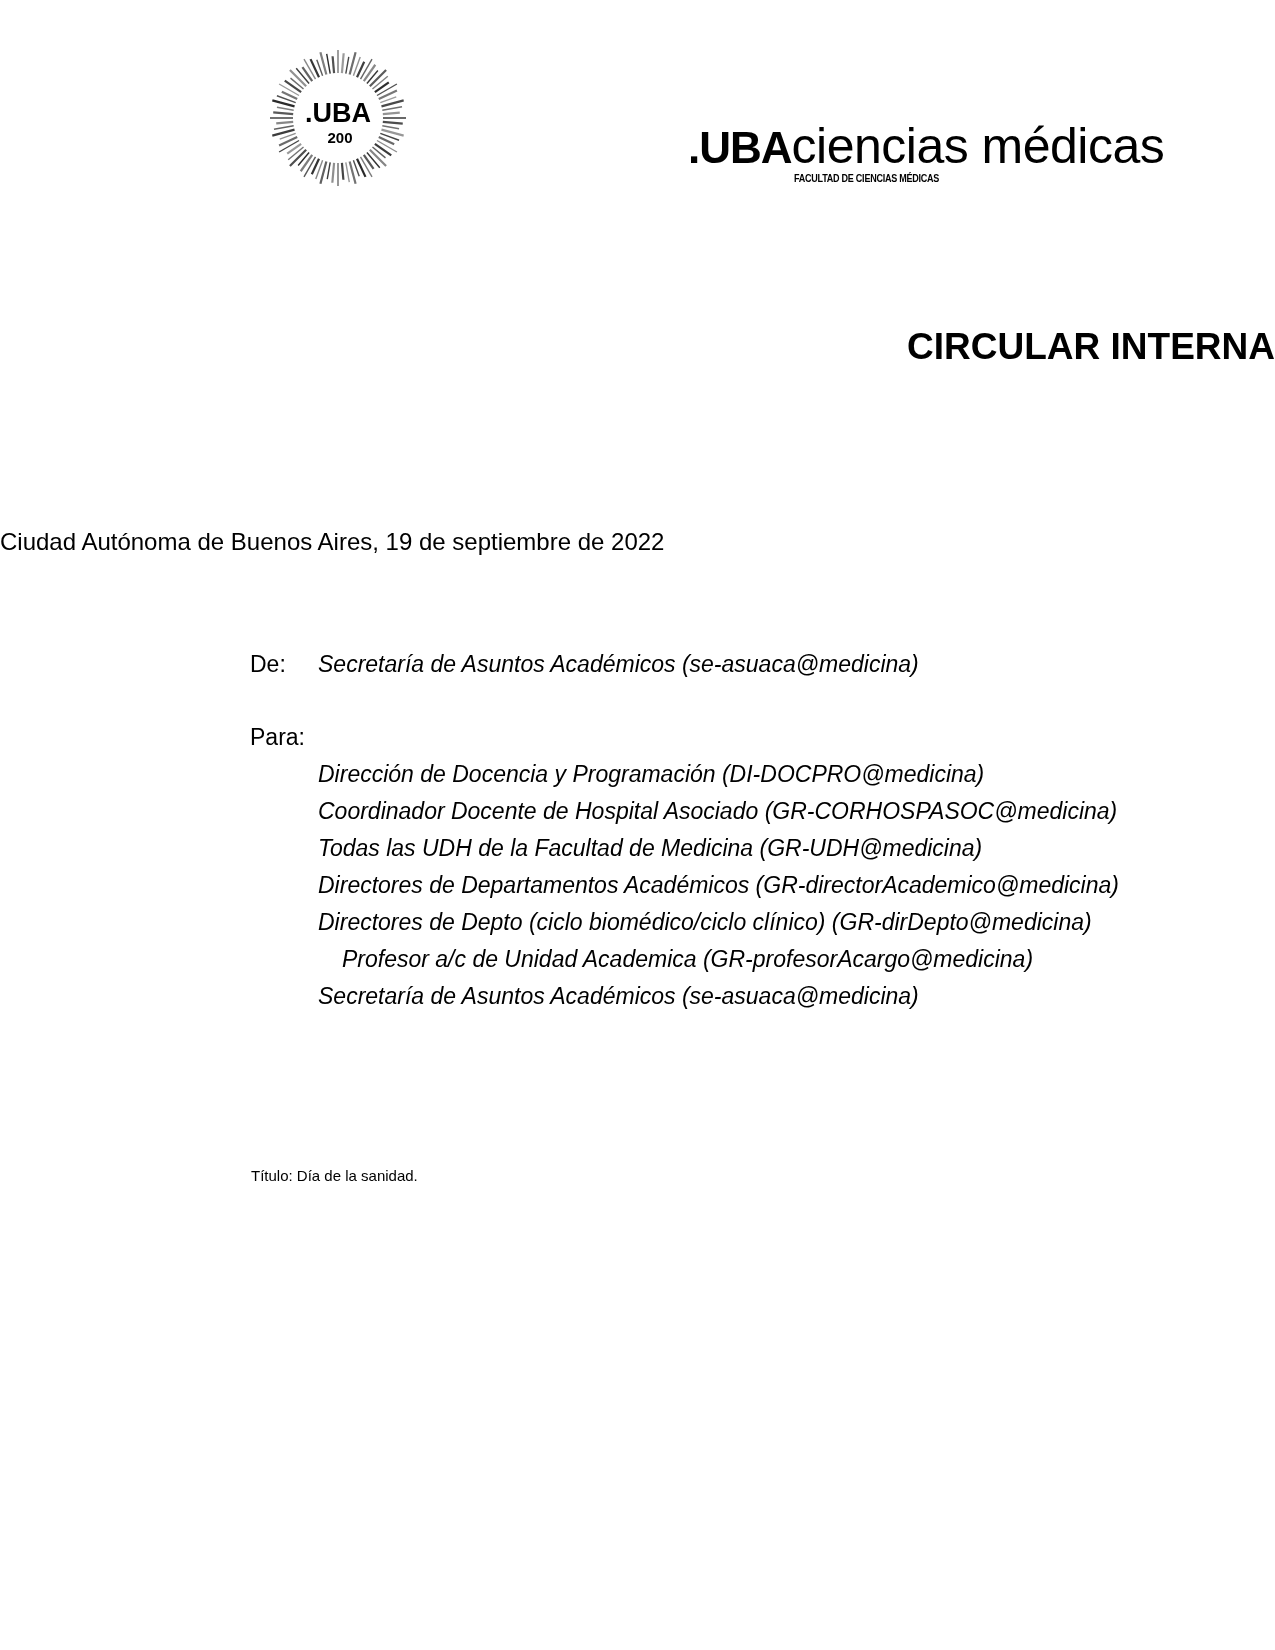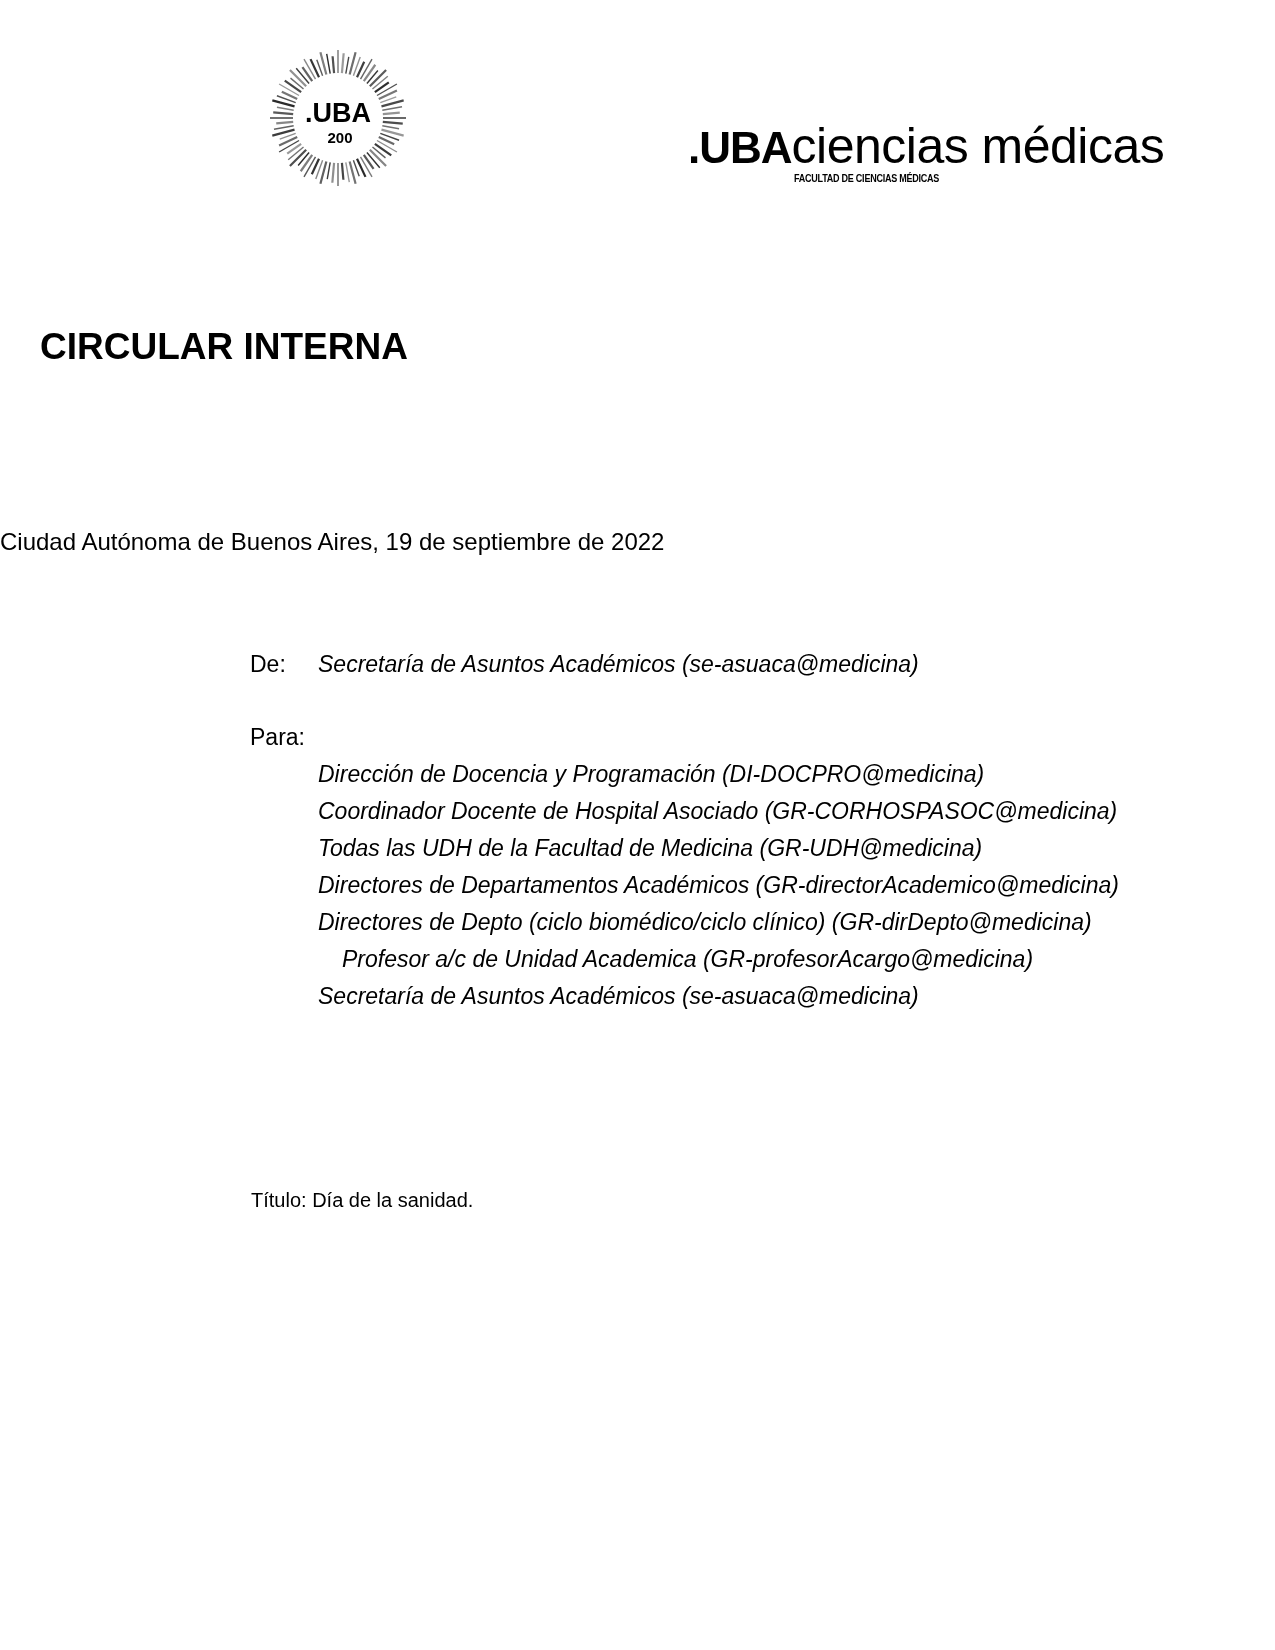--- a/index.html
+++ b/index.html
@@ -7,27 +7,27 @@
          font-family: "Liberation Sans", sans-serif; color: #000; }
   .abs { position: absolute; white-space: nowrap; }
   .logo-200 { left: 268px; top: 48px; width: 140px; height: 140px; }
   .logo-200 svg { width: 140px; height: 140px; display: block; }
   .brand { left: 688px; top: 118px; }
   .brand-main { font-size: 50px; line-height: 56px; letter-spacing: -0.5px; }
   .brand-uba { font-weight: bold; font-size: 44px; letter-spacing: -1px; }
   .brand-cm { font-weight: normal; }
   .brand-sub { position: absolute; left: 106px; top: 54px; font-size: 11px; font-weight: bold;
                letter-spacing: -0.3px; transform: scaleX(0.82); transform-origin: left top; }
-  .doc-title { left: 0; width: 1275px; top: 325px; text-align: left; font-weight: bold;
+  .doc-title { left: 0; width: 1275px; top: 325px; text-align: right; font-weight: bold;
                font-size: 37px; line-height: 44px; padding-left: 40px; box-sizing: border-box; }
   .date-line { left: 0; width: 1160px; top: 500px; text-align: left; font-size: 24px; line-height: 24px; margin-top: 30px; }
   .row { font-size: 23px; line-height: 24px; }
   .label { position: absolute; left: 250px; }
   .value { position: absolute; left: 318px; font-style: italic; }
-  .title-line { left: 251px; top: 1188px; font-size: 20px; line-height: 24px; }
+  .title-line { left: 251px; top: 1164px; font-size: 15px; line-height: 24px; }
 </style>
 </head>
 <body>
 
 <div class="abs logo-200">
   <svg viewBox="0 0 140 140" xmlns="http://www.w3.org/2000/svg">
     <g id="rays" stroke-linecap="butt">
         <line x1="115" y1="70" x2="138" y2="70" stroke="rgb(40,40,40)" stroke-width="1.4"></line>
         <line x1="114.82876141412855" y1="73.92200842364461" x2="134.75265537596346" y2="75.66512327859778" stroke="rgb(77,77,77)" stroke-width="2.2"></line>
         <line x1="114.31634888554936" y1="77.81416799501187" x2="131.0580806867569" y2="80.76618701534969" stroke="rgb(114,114,114)" stroke-width="1.4"></line>

